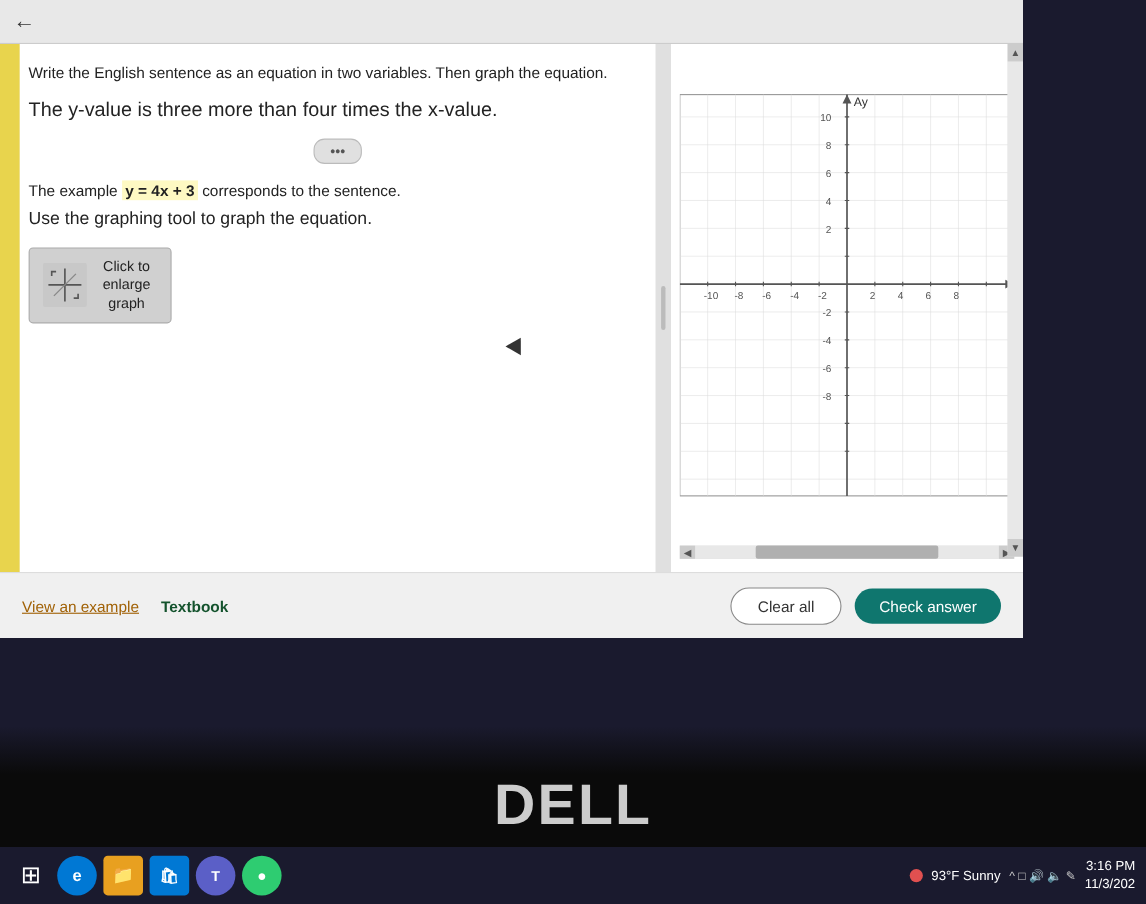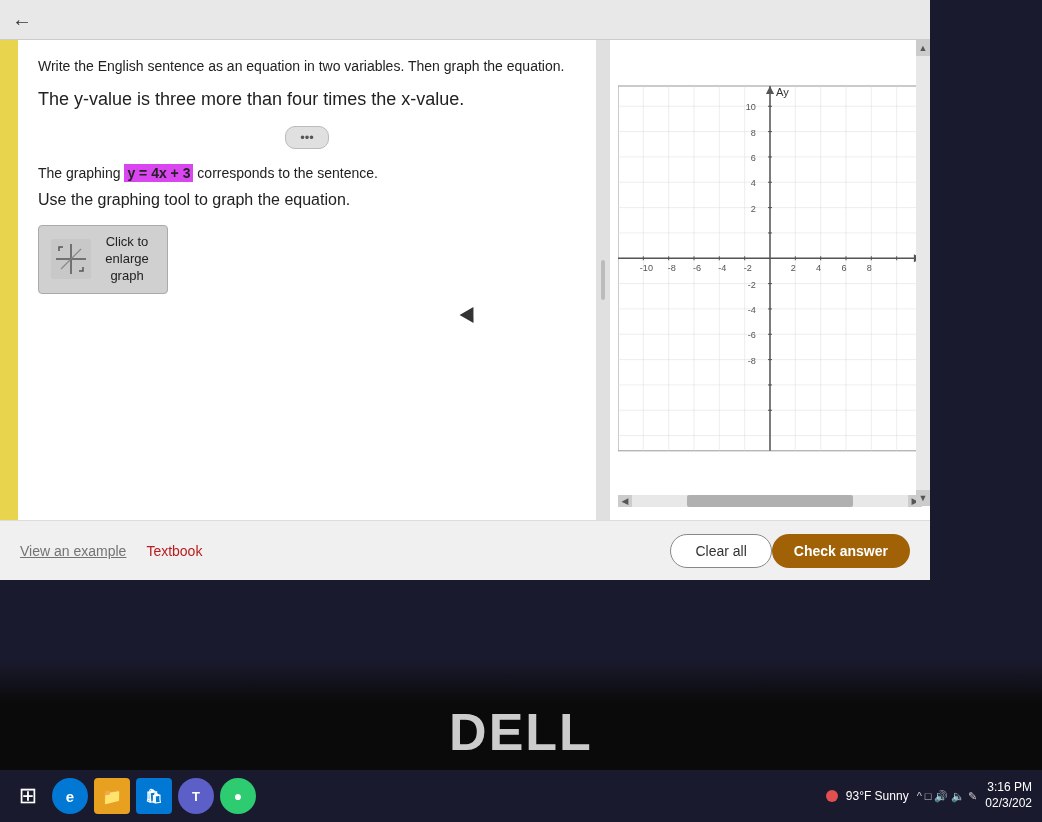--- a/index.html
+++ b/index.html
@@ -50,21 +50,21 @@
     
     .left-strip {
       width: 18px;
       background: #e8d44d;
       flex-shrink: 0;
     }
 
     
     .problem-panel {
       flex: 1;
-      padding: 16px 20px;
+      padding: 16px 8px;
       background: #ffffff;
       position: relative;
       overflow-y: auto;
     }
 
     .problem-title {
       font-size: 14px;
       color: #222;
       line-height: 1.5;
       margin-bottom: 12px;
@@ -92,21 +92,21 @@
       cursor: pointer;
     }
 
     .equation-line {
       font-size: 14px;
       color: #222;
       margin-bottom: 10px;
     }
 
     .equation-highlight {
-      background: #d946ef;
+      background: #fef9c3;
       padding: 1px 3px;
       font-weight: bold;
     }
 
     .graphing-instruction {
       font-size: 16px;
       color: #222;
       margin-bottom: 16px;
     }
 
@@ -225,55 +225,57 @@
     }
 
     .bottom-left {
       display: flex;
       gap: 20px;
       align-items: center;
     }
 
     .view-example-link {
       font-size: 14px;
-      color: #737373;
+      color: #a16207;
       text-decoration: underline;
       cursor: pointer;
     }
 
     .textbook-link {
       font-size: 14px;
-      color: #b91c1c;
-      cursor: pointer;
+      color: #14532d;
+      cursor: pointer;
+      font-weight: bold;
     }
 
     .bottom-right {
       display: flex;
-      gap: 0;
+      gap: 12px;
+      align-items: center;
     }
 
     .clear-all-btn {
       background: #ffffff;
       border: 1.5px solid #888;
       border-radius: 20px;
       padding: 8px 24px;
       font-size: 14px;
       color: #333;
       cursor: pointer;
     }
 
     .check-answer-btn {
-      background: #a16207;
+      background: #0f766e;
       border: none;
       border-radius: 20px;
       padding: 8px 22px;
       font-size: 14px;
       color: #ffffff;
       cursor: pointer;
-      font-weight: 700;
+      font-weight: 400;
     }
 
     
     .taskbar {
       position: absolute;
       bottom: 0;
       left: 0;
       width: 1042px;
       height: 52px;
       background: #1a1a2e;
@@ -430,21 +432,21 @@
 
       <p class="problem-title">Write the English sentence as an equation in two variables. Then graph the equation.</p>
 
       <p class="sentence-text">The y-value is three more than four times the x-value.</p>
 
       <div class="dots-row">
         <button class="dots-button">•••</button>
       </div>
 
       <p class="equation-line">
-        <span>The graphing </span><span class="equation-highlight">y = 4x + 3</span><span> corresponds to the sentence.</span>
+        <span>The example </span><span class="equation-highlight">y = 4x + 3</span><span> corresponds to the sentence.</span>
       </p>
 
       <p class="graphing-instruction">Use the graphing tool to graph the equation.</p>
 
       <button class="enlarge-btn">
         <svg class="enlarge-icon" viewBox="0 0 40 40" xmlns="http://www.w3.org/2000/svg">
           <rect width="40" height="40" fill="#c8c8c8" rx="2"></rect>
           <line x1="20" y1="5" x2="20" y2="35" stroke="#555" stroke-width="1.5"></line>
           <line x1="5" y1="20" x2="35" y2="20" stroke="#555" stroke-width="1.5"></line>
           <line x1="10" y1="30" x2="30" y2="10" stroke="#888" stroke-width="1.2"></line>
@@ -597,16 +599,16 @@
   <div class="taskbar-icon store" style="color:#fff;font-size:14px;font-weight:bold;">🛍</div>
   <div class="taskbar-icon teams" style="color:#fff;">T</div>
   <div class="taskbar-icon green" style="color:#fff;font-size:14px;">●</div>
 
   <div class="taskbar-right">
     <span class="weather-dot"></span>
     <span>93°F Sunny</span>
     <span style="font-size:11px;color:#ccc;">^ □ 🔊 🔈 ✎</span>
     <div class="time-display">
       <div>3:16 PM</div>
-      <div>02/3/202</div>
+      <div>11/3/202</div>
     </div>
   </div>
 </div>
 
 </body></html>

